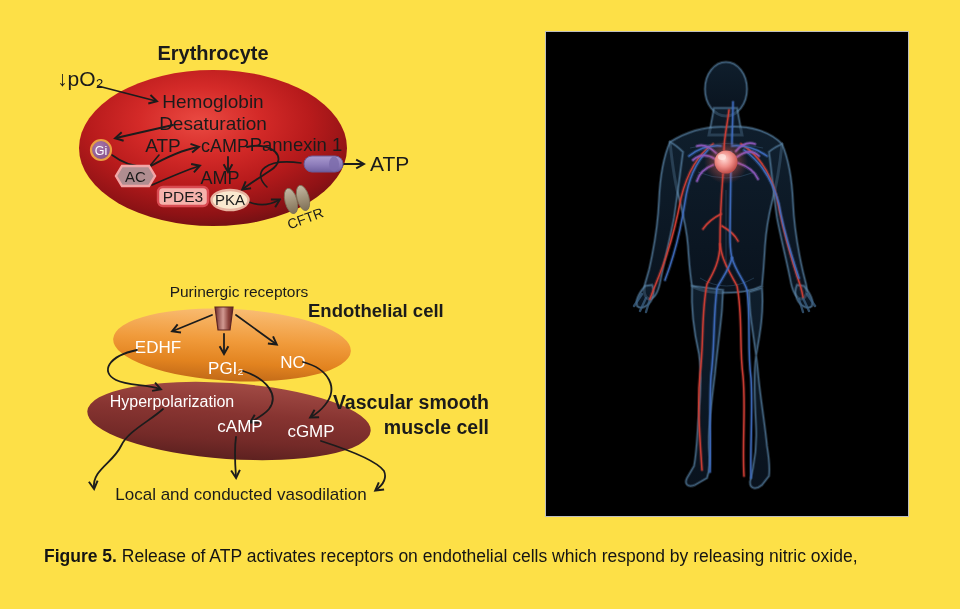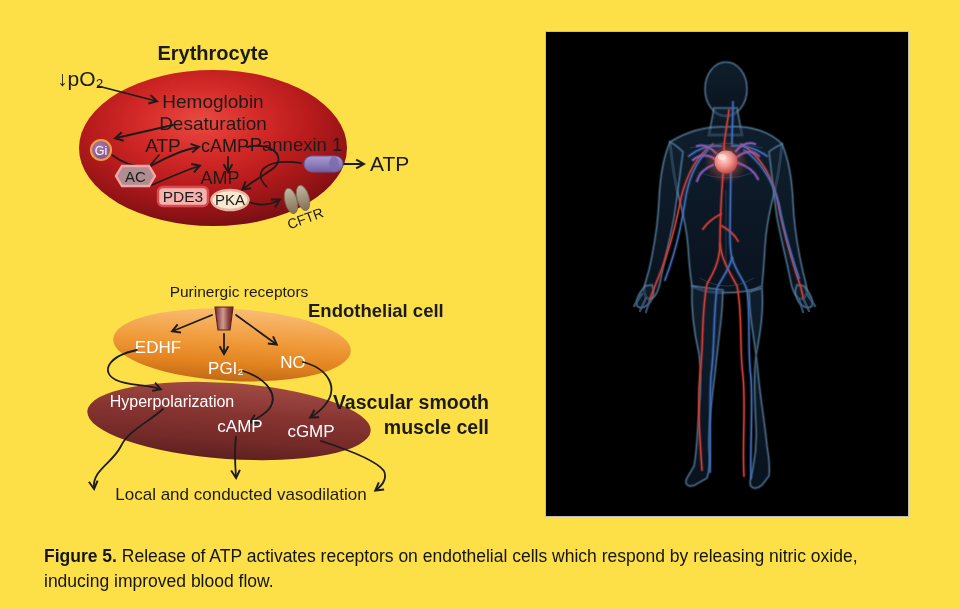--- a/index.html
+++ b/index.html
@@ -268,16 +268,15 @@
         <circle cx="180" cy="130" r="22" fill="url(#heartGlow)"></circle>
         <circle cx="180" cy="130" r="11.5" fill="url(#heartGrad)"></circle>
         <ellipse cx="176" cy="125" rx="4" ry="3" fill="#ffe8e4" opacity="0.7"></ellipse>
       </g>
     </svg>
   </div>
 
   <p class="caption">
     <strong>Figure 5.</strong>
     <span>Release of ATP activates receptors on endothelial cells which respond by releasing nitric oxide,</span><br>
-    <span>inducing improved blood flow.</span>
   </p>
 
 </div>
 
 </body></html>

